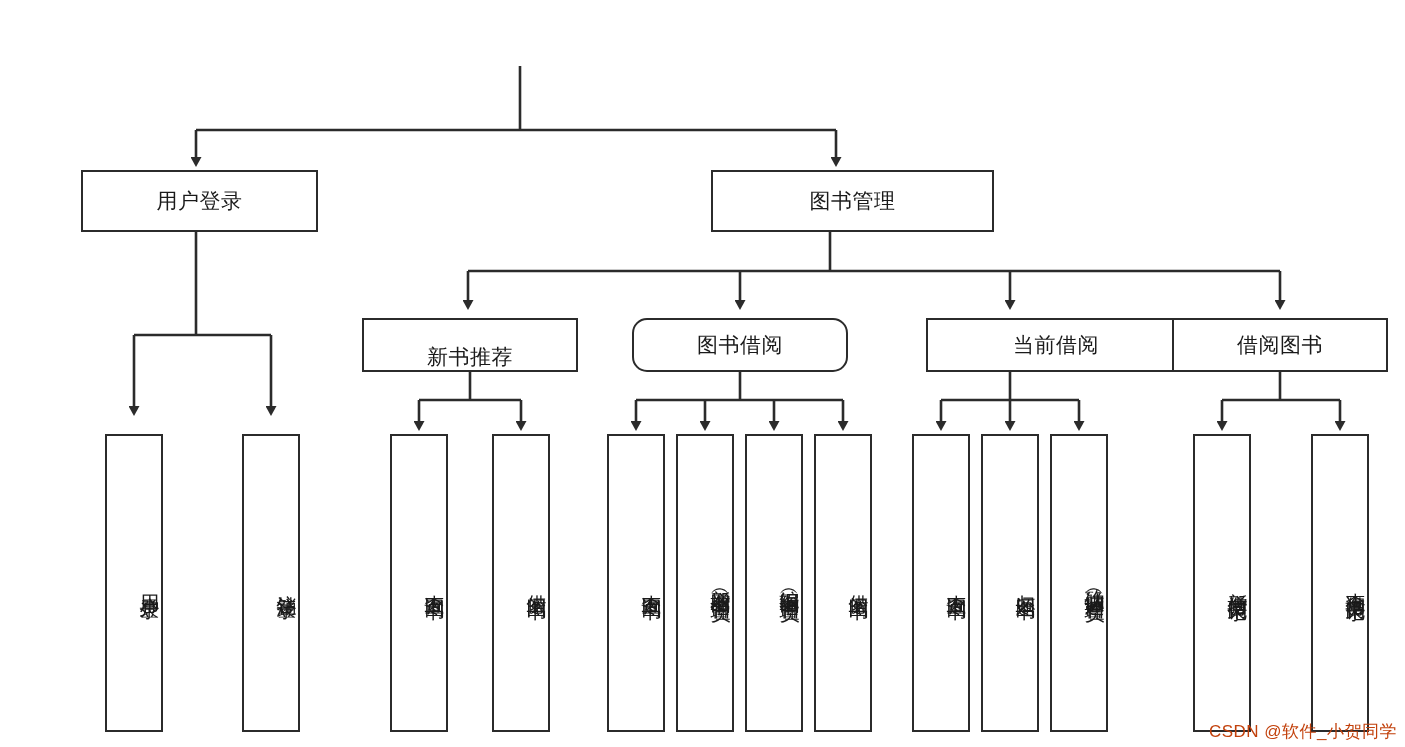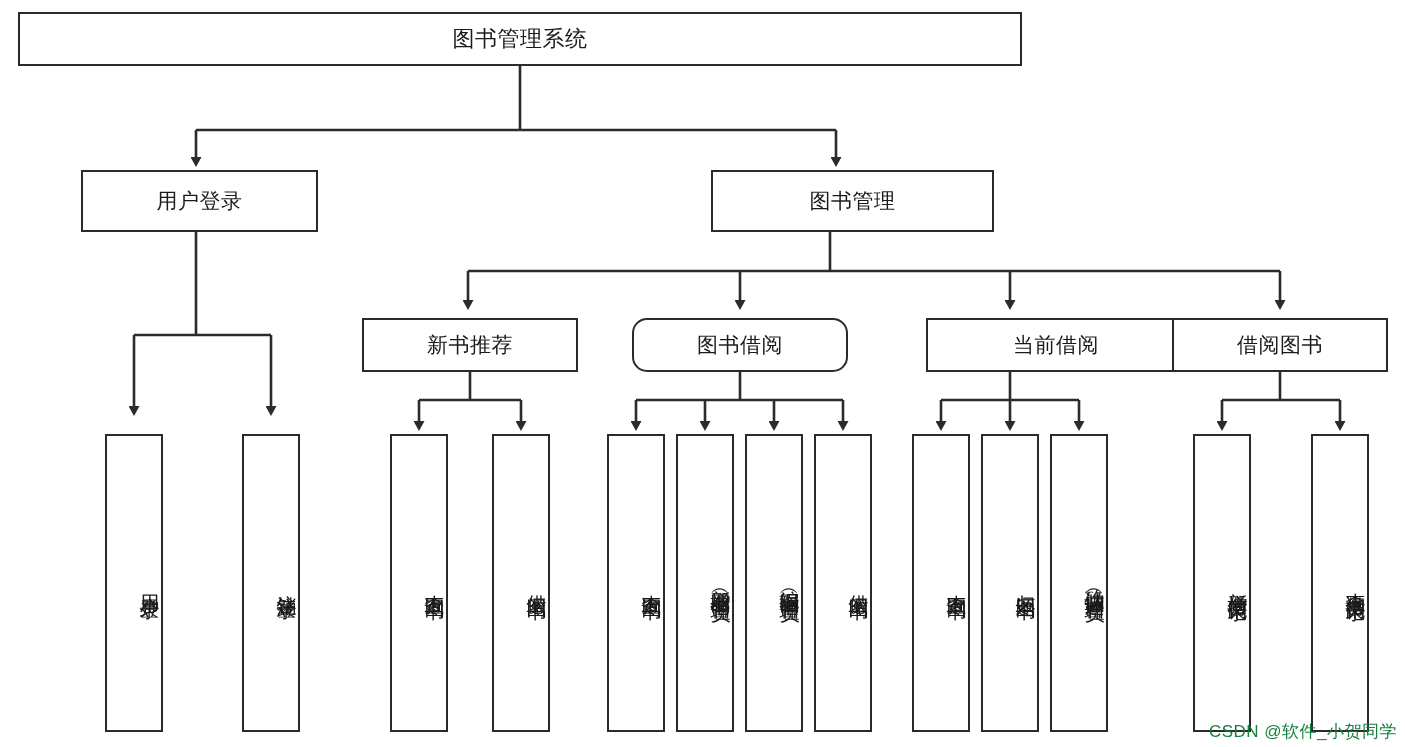--- a/index.html
+++ b/index.html
@@ -56,21 +56,21 @@
   .node.v > span {
     writing-mode: vertical-rl;
     text-orientation: upright;
     display: block;
   }
   .watermark {
     position: absolute;
     right: 8px;
     bottom: 4px;
     font-size: 17px;
-    color: #15803d;
+    color: #c2410c;
     white-space: nowrap;
     letter-spacing: 0.5px;
   }
 </style>
 </head>
 <body>
 
 <div id="canvas">
 
   <svg class="wires" viewBox="0 0 1405 747" preserveAspectRatio="none">
@@ -116,32 +116,29 @@
       <path d="M1010,400 L1010,422" marker-end="url(#arrow)"></path>
       <path d="M1079,400 L1079,422" marker-end="url(#arrow)"></path>
 
       <path d="M1280,372 L1280,400"></path>
       <path d="M1222,400 L1340,400"></path>
       <path d="M1222,400 L1222,422" marker-end="url(#arrow)"></path>
       <path d="M1340,400 L1340,422" marker-end="url(#arrow)"></path>
     </g>
   </svg>
 
-  <div class="node h root" style="left:18px; top:12px; width:1004px; height:54px;">
-    <span>图书管理系统</span>
-  </div>
 
   <div class="node h" style="left:81px; top:170px; width:237px; height:62px;">
     <span>用户登录</span>
   </div>
   <div class="node h" style="left:711px; top:170px; width:283px; height:62px;">
     <span>图书管理</span>
   </div>
 
-  <div class="node h" style="left:362px; top:318px; width:216px; height:54px;">
+  <div class="node h" style="left:362px; top:318px; width:216px; height:54px;align-items:flex-end;">
     <span>新书推荐</span>
   </div>
   <div class="node h" style="left:632px; top:318px; width:216px; height:54px;border-radius:15px;">
     <span>图书借阅</span>
   </div>
   <div class="node h" style="left:902px; top:318px; width:260px; height:54px;margin-left:24px;">
     <span>当前借阅</span>
   </div>
   <div class="node h" style="left:1172px; top:318px; width:216px; height:54px;">
     <span>借阅图书</span>

